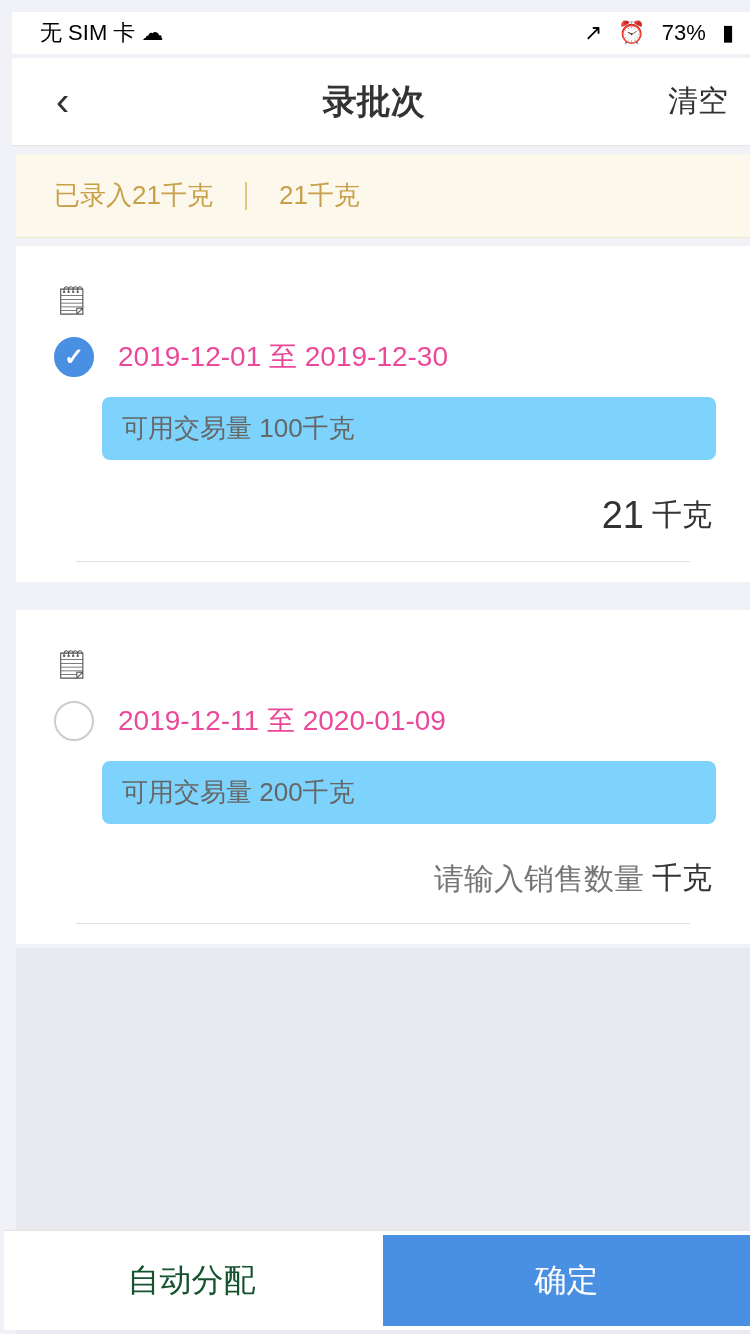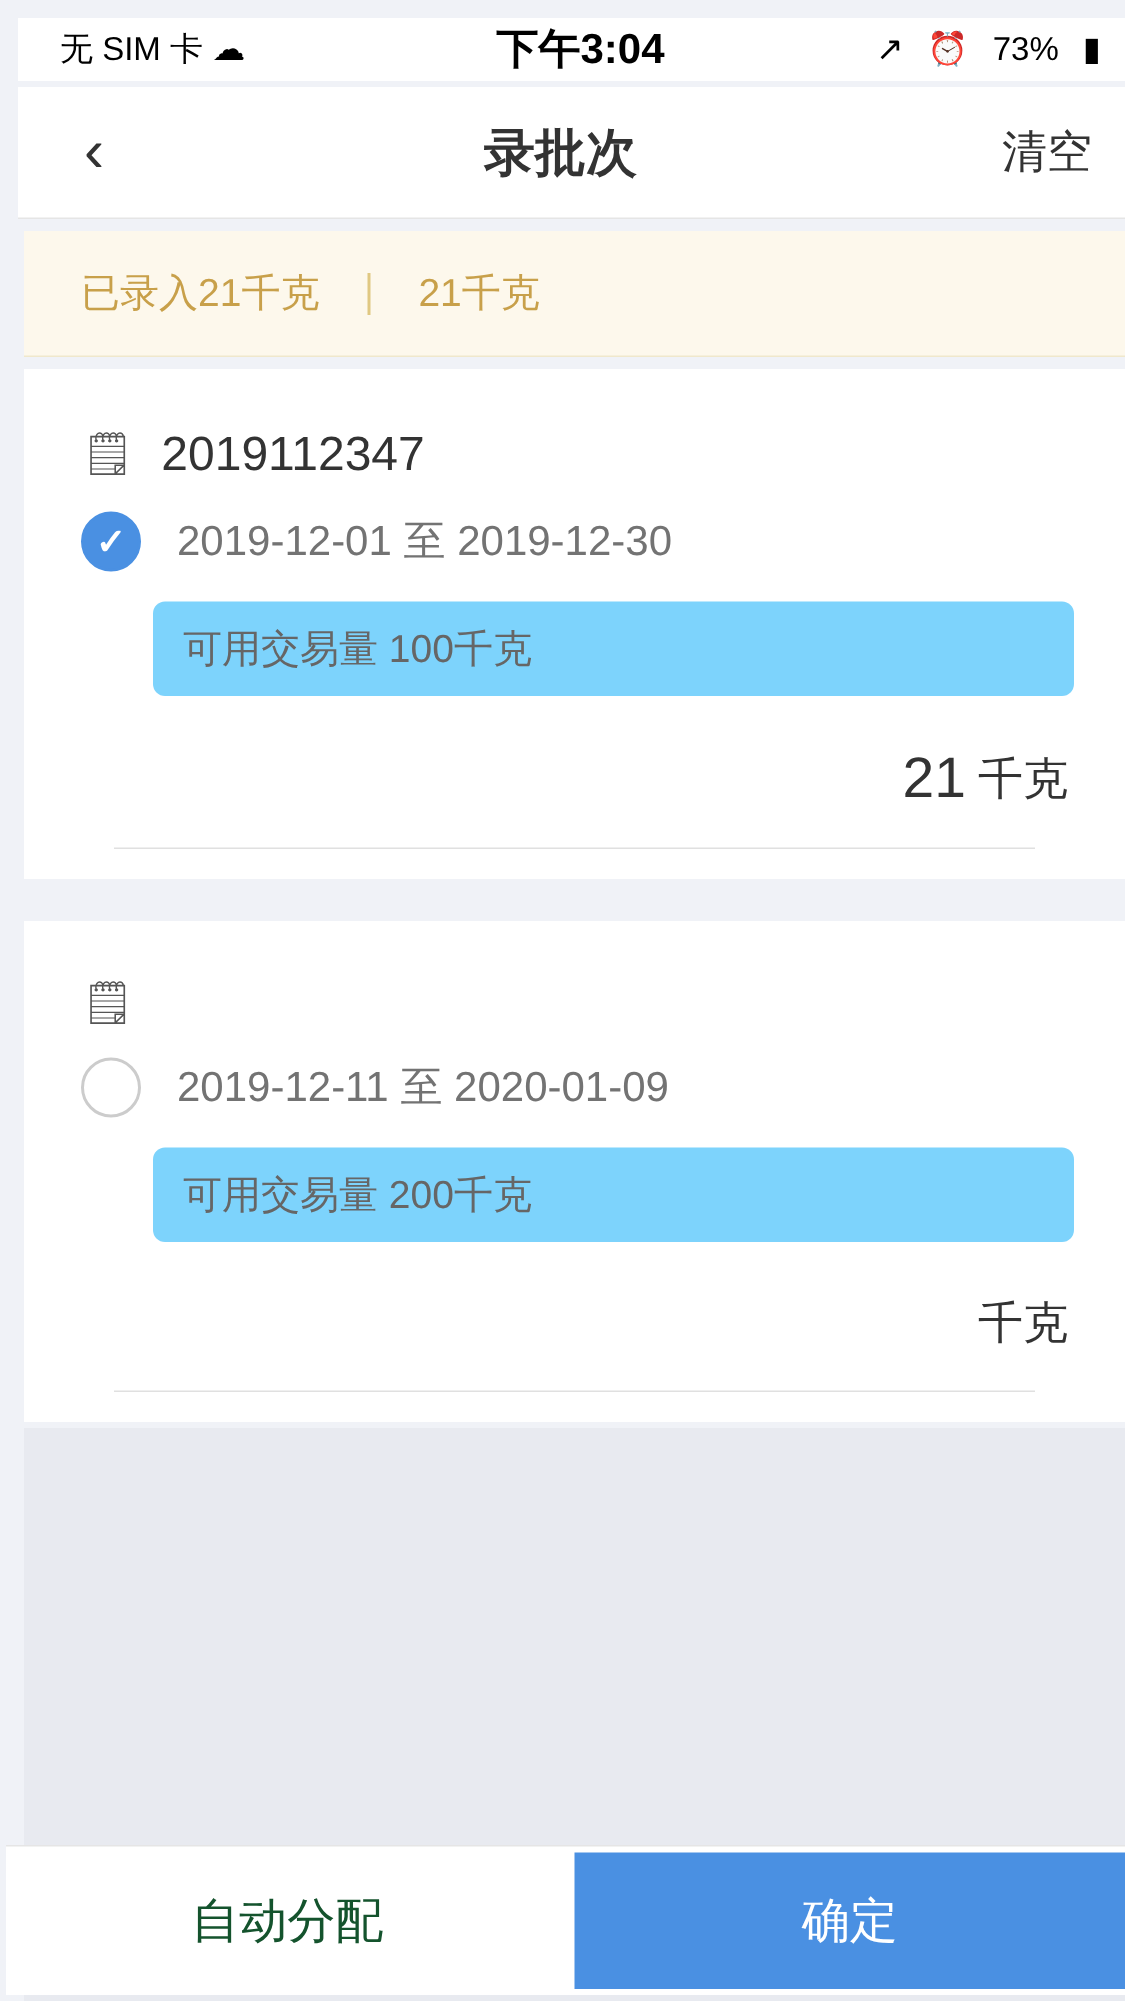--- a/index.html
+++ b/index.html
@@ -135,21 +135,21 @@
       border-color: #4a90e2;
     }
     .batch-checkbox.checked::after {
       content: '✓';
       color: #fff;
       font-size: 24px;
       font-weight: 700;
     }
     .batch-date {
       font-size: 28px;
-      color: #737373;
+      color: #ec4899;
     }
     .batch-availability {
       background: #7dd3fc;
       border-radius: 8px;
       padding: 14px 20px;
       margin-left: 56px;
       font-size: 26px;
       color: #666;
       margin-bottom: 20px;
     }
@@ -239,21 +239,20 @@
       padding-bottom: 100px;
     }
   </style>
 </head>
 <body>
 
 <div class="status-bar">
   <div class="status-left">
     <span>无 SIM 卡 ☁</span>
   </div>
-  <div class="status-center">下午3:04</div>
   <div class="status-right">
     <span>↗</span>
     <span>⏰</span>
     <span>73%</span>
     <span>▮</span>
   </div>
 </div>
 
 <div class="nav-bar">
   <div class="nav-back">‹</div>
@@ -265,21 +264,20 @@
 
   <div class="info-banner">
     <span>已录入21千克</span>
     <div class="info-divider"></div>
     <span>21千克</span>
   </div>
 
   <div class="batch-item">
     <div class="batch-header">
       <span class="batch-icon">🗒</span>
-      <span class="batch-id">2019112347</span>
     </div>
     <div class="batch-date-row">
       <div class="batch-checkbox checked"></div>
       <span class="batch-date">2019-12-01 至 2019-12-30</span>
     </div>
     <div class="batch-availability">可用交易量 100千克</div>
     <div class="batch-quantity-row">
       <span class="quantity-value">21</span>
       <span class="quantity-unit">千克</span>
     </div>
@@ -291,20 +289,21 @@
   <div class="batch-item">
     <div class="batch-header">
       <span class="batch-icon">🗒</span>
     </div>
     <div class="batch-date-row">
       <div class="batch-checkbox"></div>
       <span class="batch-date">2019-12-11 至 2020-01-09</span>
     </div>
     <div class="batch-availability">可用交易量 200千克</div>
     <div class="batch-quantity-row">
+      <input class="quantity-input" type="text" placeholder="请输入销售数量" style="">
       <span class="quantity-unit">千克</span>
     </div>
     <div class="divider-line"></div>
   </div>
 
   <div class="empty-area"></div>
 
 </div>
 
 <div class="bottom-buttons">

